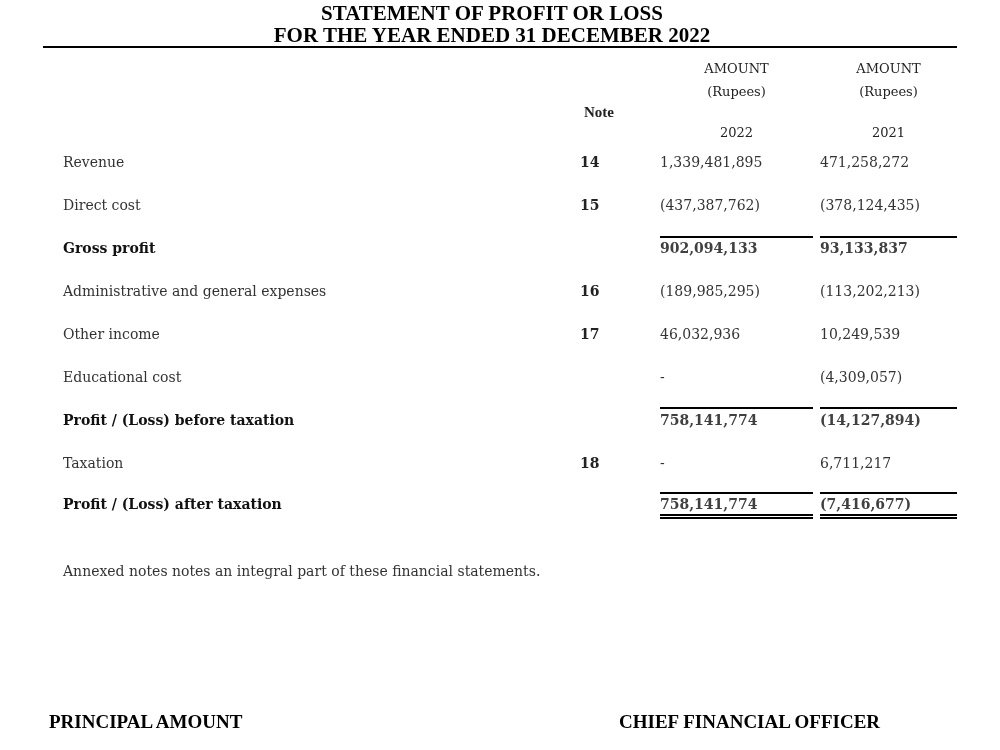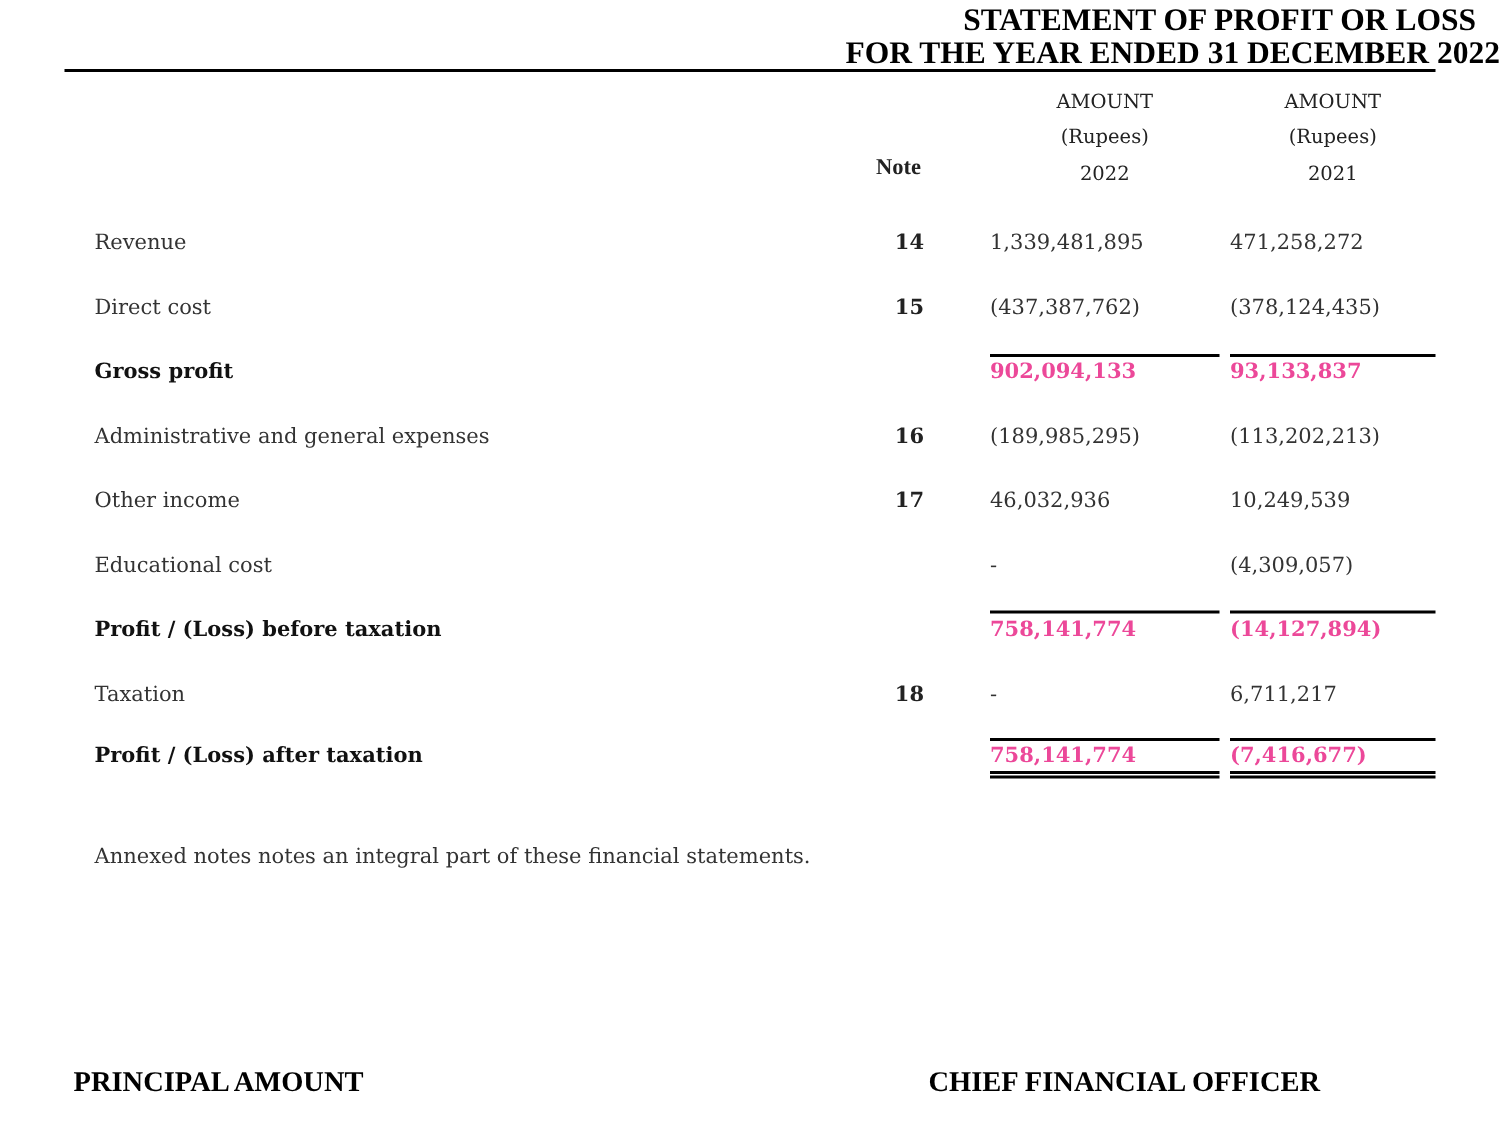--- a/index.html
+++ b/index.html
@@ -1,31 +1,31 @@
 <!DOCTYPE html>
 <html><head>
 <meta charset="utf-8">
 <style>
   html, body { margin: 0; padding: 0; background: #ffffff; }
   body { width: 1000px; height: 750px; position: relative; overflow: hidden; color: #111; font-family: "DejaVu Serif", serif; }
-  .title { position: absolute; left: 0; width: 984px; text-align: right; font-family: "Liberation Serif", serif; font-weight: bold; font-size: 21px; line-height: 22px; color: #000; }
+  .title { position: absolute; left: 0; width: 984px; text-align: center; font-family: "Liberation Serif", serif; font-weight: bold; font-size: 21px; line-height: 22px; color: #000; }
   .t1 { top: 2px; }
-  .t2 { top: 24px; padding-left: 16px; }
+  .t2 { top: 24px; }
   .top-rule { position: absolute; left: 43px; width: 914px; top: 46px; height: 2px; background: #000; }
   .hdr { position: absolute; text-align: center; font-size: 13px; font-weight: normal; line-height: 23px; color: #222; }
   .hdr-c1 { left: 660px; width: 153px; top: 57px; }
   .hdr-c2 { left: 820px; width: 137px; top: 57px; }
   .hdr-note { position: absolute; left: 570px; width: 58px; top: 104px; text-align: center; font-family: "Liberation Serif", serif; font-size: 15px; font-weight: bold; color: #222; }
-  .hdr .l3 { margin-top: 2px; }
+  .hdr .l3 { margin-top: 18px; }
   .row { position: absolute; left: 0; width: 1000px; height: 22px; }
   .lbl { position: absolute; left: 63px; font-size: 14px; line-height: 22px; color: #333; white-space: nowrap; }
   .lbl.bold { font-weight: bold; color: #111; }
-  .note { position: absolute; left: 580px; width: 36px; text-align: right; font-size: 14px; font-weight: bold; line-height: 22px; color: #222; }
+  .note { position: absolute; left: 580px; width: 36px; text-align: left; font-size: 14px; font-weight: bold; line-height: 22px; color: #222; }
   .amt { position: absolute; font-size: 14px; line-height: 22px; color: #333; text-align: left; white-space: nowrap; }
-  .amt.bold { font-weight: bold; color: #ec4899; }
+  .amt.bold { font-weight: bold; color: #404040; }
   .a1 { left: 660px; width: 148px; }
   .a2 { left: 820px; width: 133px; }
   .rule { position: absolute; height: 1.5px; background: #000; }
   .r1 { left: 660px; width: 153px; }
   .r2 { left: 820px; width: 137px; }
   .dbl { position: absolute; height: 1.5px; background: #000; }
   .footnote { position: absolute; left: 63px; top: 560px; font-size: 14px; line-height: 22px; color: #333; }
   .sig { position: absolute; top: 710px; font-family: "Liberation Serif", serif; font-weight: bold; font-size: 19px; line-height: 24px; color: #000; }
   .sig-left { left: 49px; }
   .sig-right { left: 619px; }

